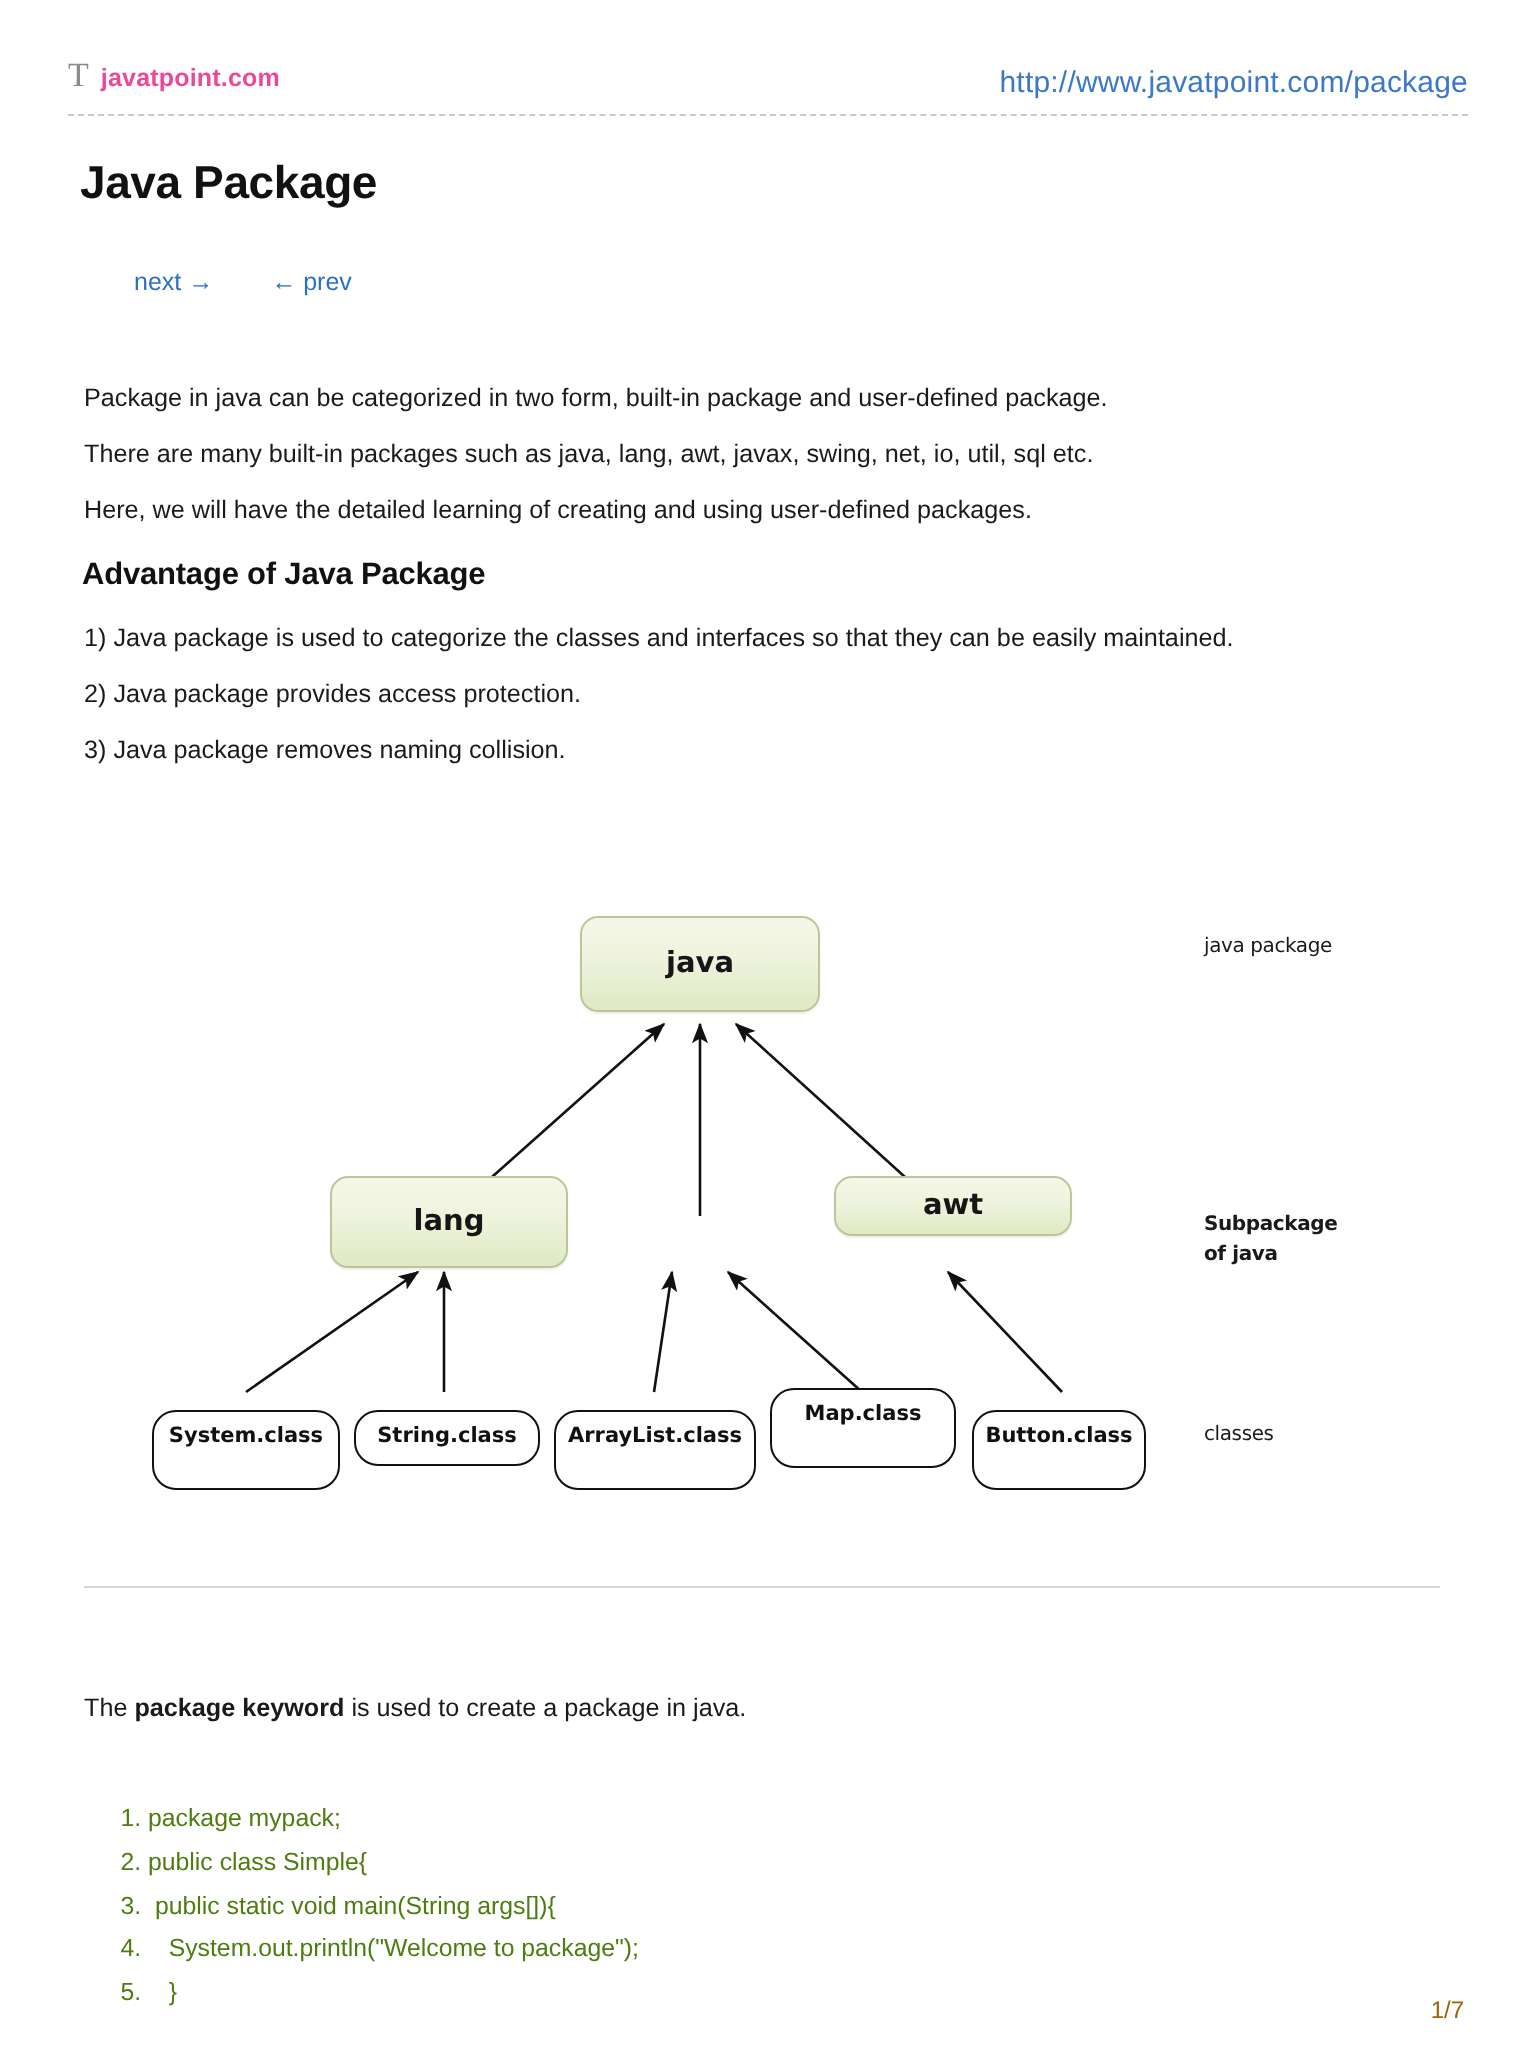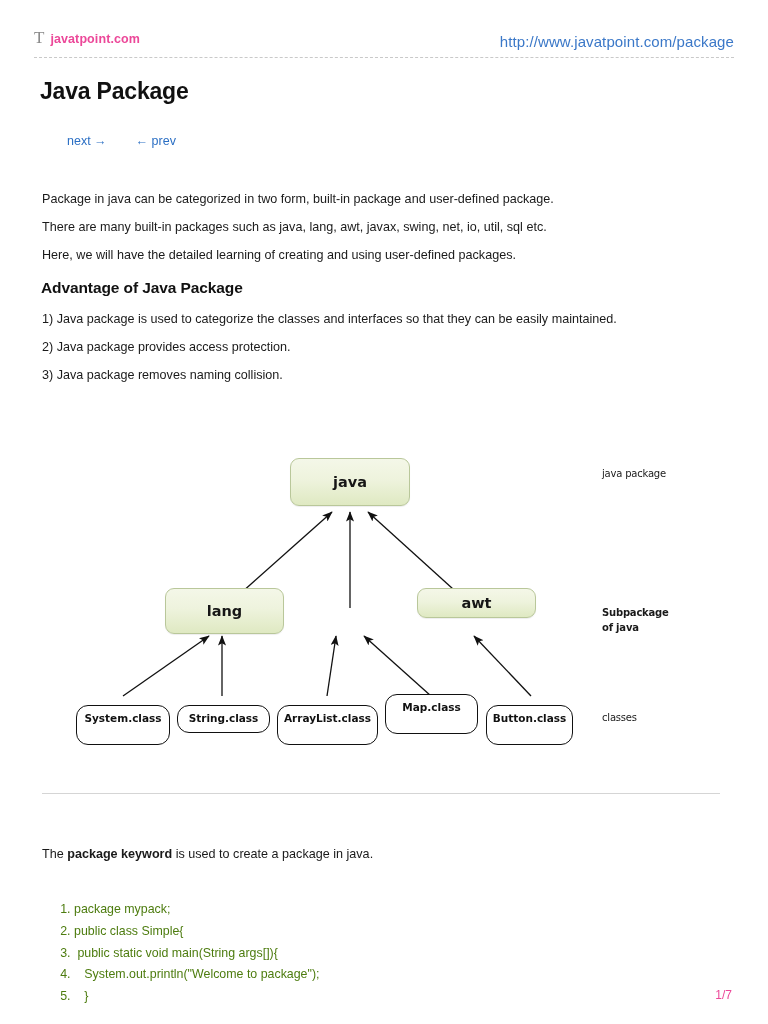--- a/index.html
+++ b/index.html
@@ -199,23 +199,23 @@
     list-style: decimal;
   }
   .code-list li {
     line-height: 1.76;
     white-space: pre;
   }
 
   .page-number {
     position: absolute;
     right: 36px;
-    bottom: 22px;
+    bottom: 12px;
     font-size: 12px;
-    color: #ec4899;
+    color: #a16207;
   }
 </style>
 </head>
 <body>
 
 <div class="page">
 
   <div class="site-header">
     <div class="brand">
       <span class="brand-logo">T</span>

